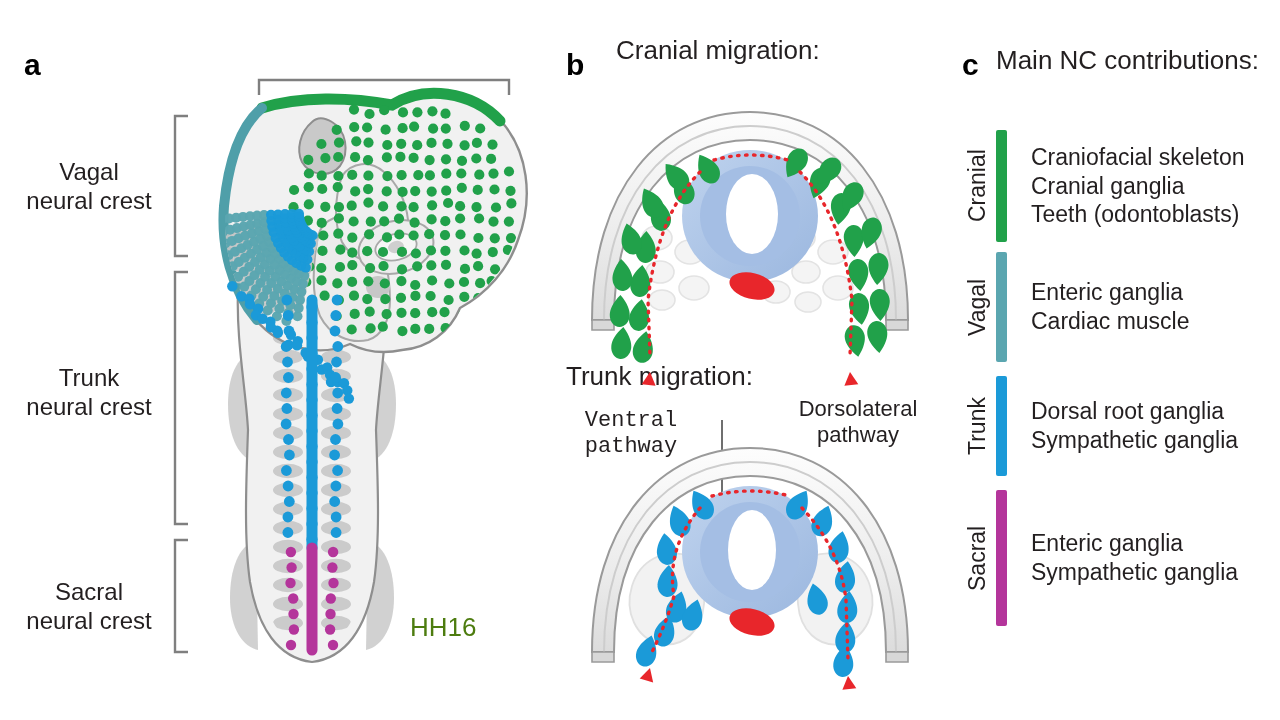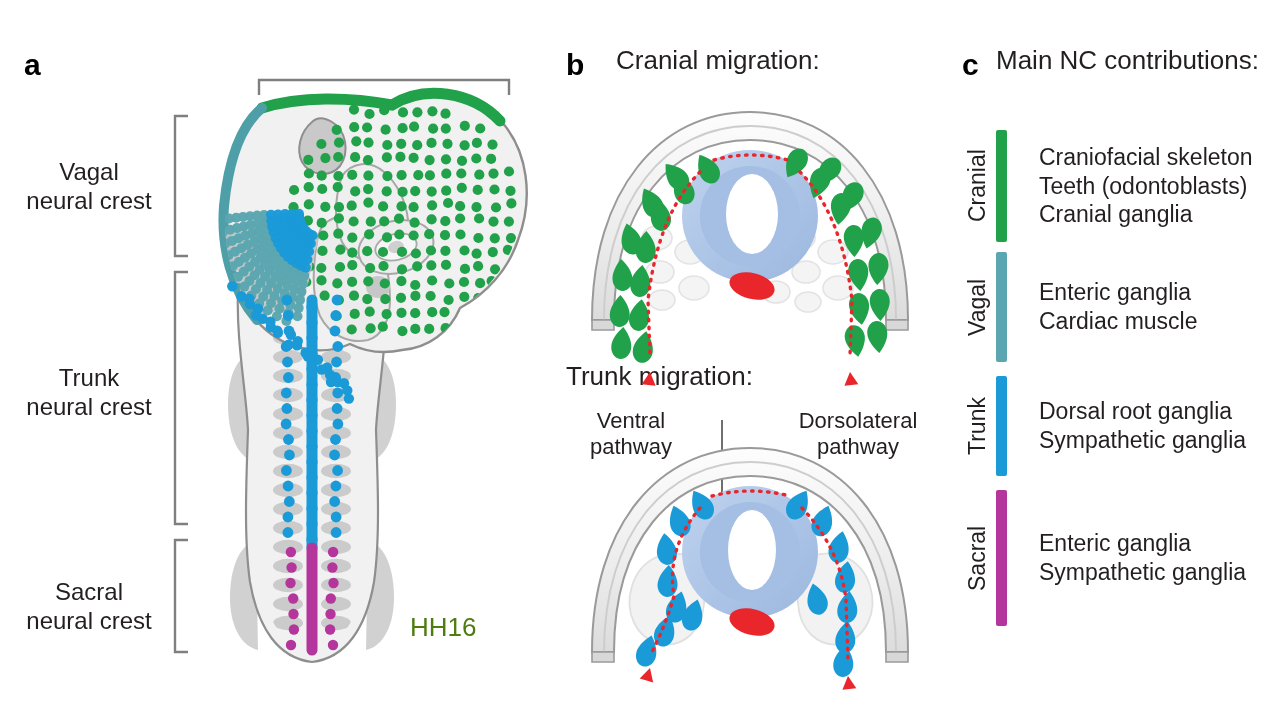--- a/index.html
+++ b/index.html
@@ -35,21 +35,21 @@
   
   .legend-row{position:absolute;display:flex;align-items:stretch;}
   .legend-vertical{
     writing-mode:vertical-rl;transform:rotate(180deg);
     font-size:23px;color:#231f20;text-align:center;
     display:flex;align-items:center;justify-content:center;
     width:30px;
   }
   .legend-bar{width:11px;border-radius:2px;margin-left:4px;}
   .legend-items{
-    margin-left:32px;font-size:23px;line-height:1.26;color:#231f20;
+    margin-left:24px;font-size:23px;line-height:1.26;color:#231f20;
     display:flex;flex-direction:column;justify-content:center;
     white-space:nowrap;
   }
   .legend-items div{padding:0;}
 
   svg{display:block;}
   .svg-abs{position:absolute;left:0;top:0;pointer-events:none;}
 </style>
 </head>
 <body>
@@ -692,30 +692,30 @@
           <circle cx="333.0" cy="645.0" r="5.2" fill="#b4359b"></circle>
         </g>
       </g>
 
     <path d="M312,300 L312,548" stroke="#1b9ad8" stroke-width="11" stroke-linecap="round"></path>
     <path d="M312,548 L312,650" stroke="#b4359b" stroke-width="11" stroke-linecap="round"></path>
   </svg>
 
   <div class="panel-letter" style="left:566px;top:50px;">b</div>
 
-  <div class="panel-title" style="left:616px;top:46px;">Cranial migration:</div>
+  <div class="panel-title" style="left:616px;top:36px;">Cranial migration:</div>
 
   <div class="panel-title" style="left:566px;top:362px;">Trunk migration:</div>
 
-  <div class="small-label" style="left:556px;top:408px;width:150px;">
+  <div class="small-label" style="left:556px;top:408px;width:150px;font-family:Liberation Mono, monospace;">
     <div>Ventral</div>
     <div>pathway</div>
   </div>
 
-  <div class="small-label" style="left:768px;top:408px;width:180px;">
+  <div class="small-label" style="left:768px;top:396px;width:180px;">
     <div>Dorsolateral</div>
     <div>pathway</div>
   </div>
 
   <svg class="svg-abs" width="1280" height="720" viewBox="0 0 1280 720">
     <defs>
       <linearGradient id="ectoGrad" x1="0" y1="0" x2="0" y2="1">
         <stop offset="0%" stop-color="#fdfdfd"></stop>
         <stop offset="60%" stop-color="#ececec"></stop>
         <stop offset="100%" stop-color="#dcdcdc"></stop>
@@ -844,22 +844,22 @@
   </svg>
 
   <div class="panel-letter" style="left:962px;top:50px;">c</div>
   <div class="panel-title" style="left:996px;top:46px;">Main NC contributions:</div>
 
   <div class="legend-row" style="left:962px;top:130px;height:112px;">
     <div class="legend-vertical">Cranial</div>
     <div class="legend-bar" style="background:#21a14a;"></div>
     <div class="legend-items">
       <div>Craniofacial skeleton</div>
+      <div>Cranial ganglia</div>
       <div>Teeth (odontoblasts)</div>
-      <div>Cranial ganglia</div>
     </div>
   </div>
 
   <div class="legend-row" style="left:962px;top:252px;height:110px;">
     <div class="legend-vertical">Vagal</div>
     <div class="legend-bar" style="background:#5ba6b0;"></div>
     <div class="legend-items">
       <div>Enteric ganglia</div>
       <div>Cardiac muscle</div>
     </div>

